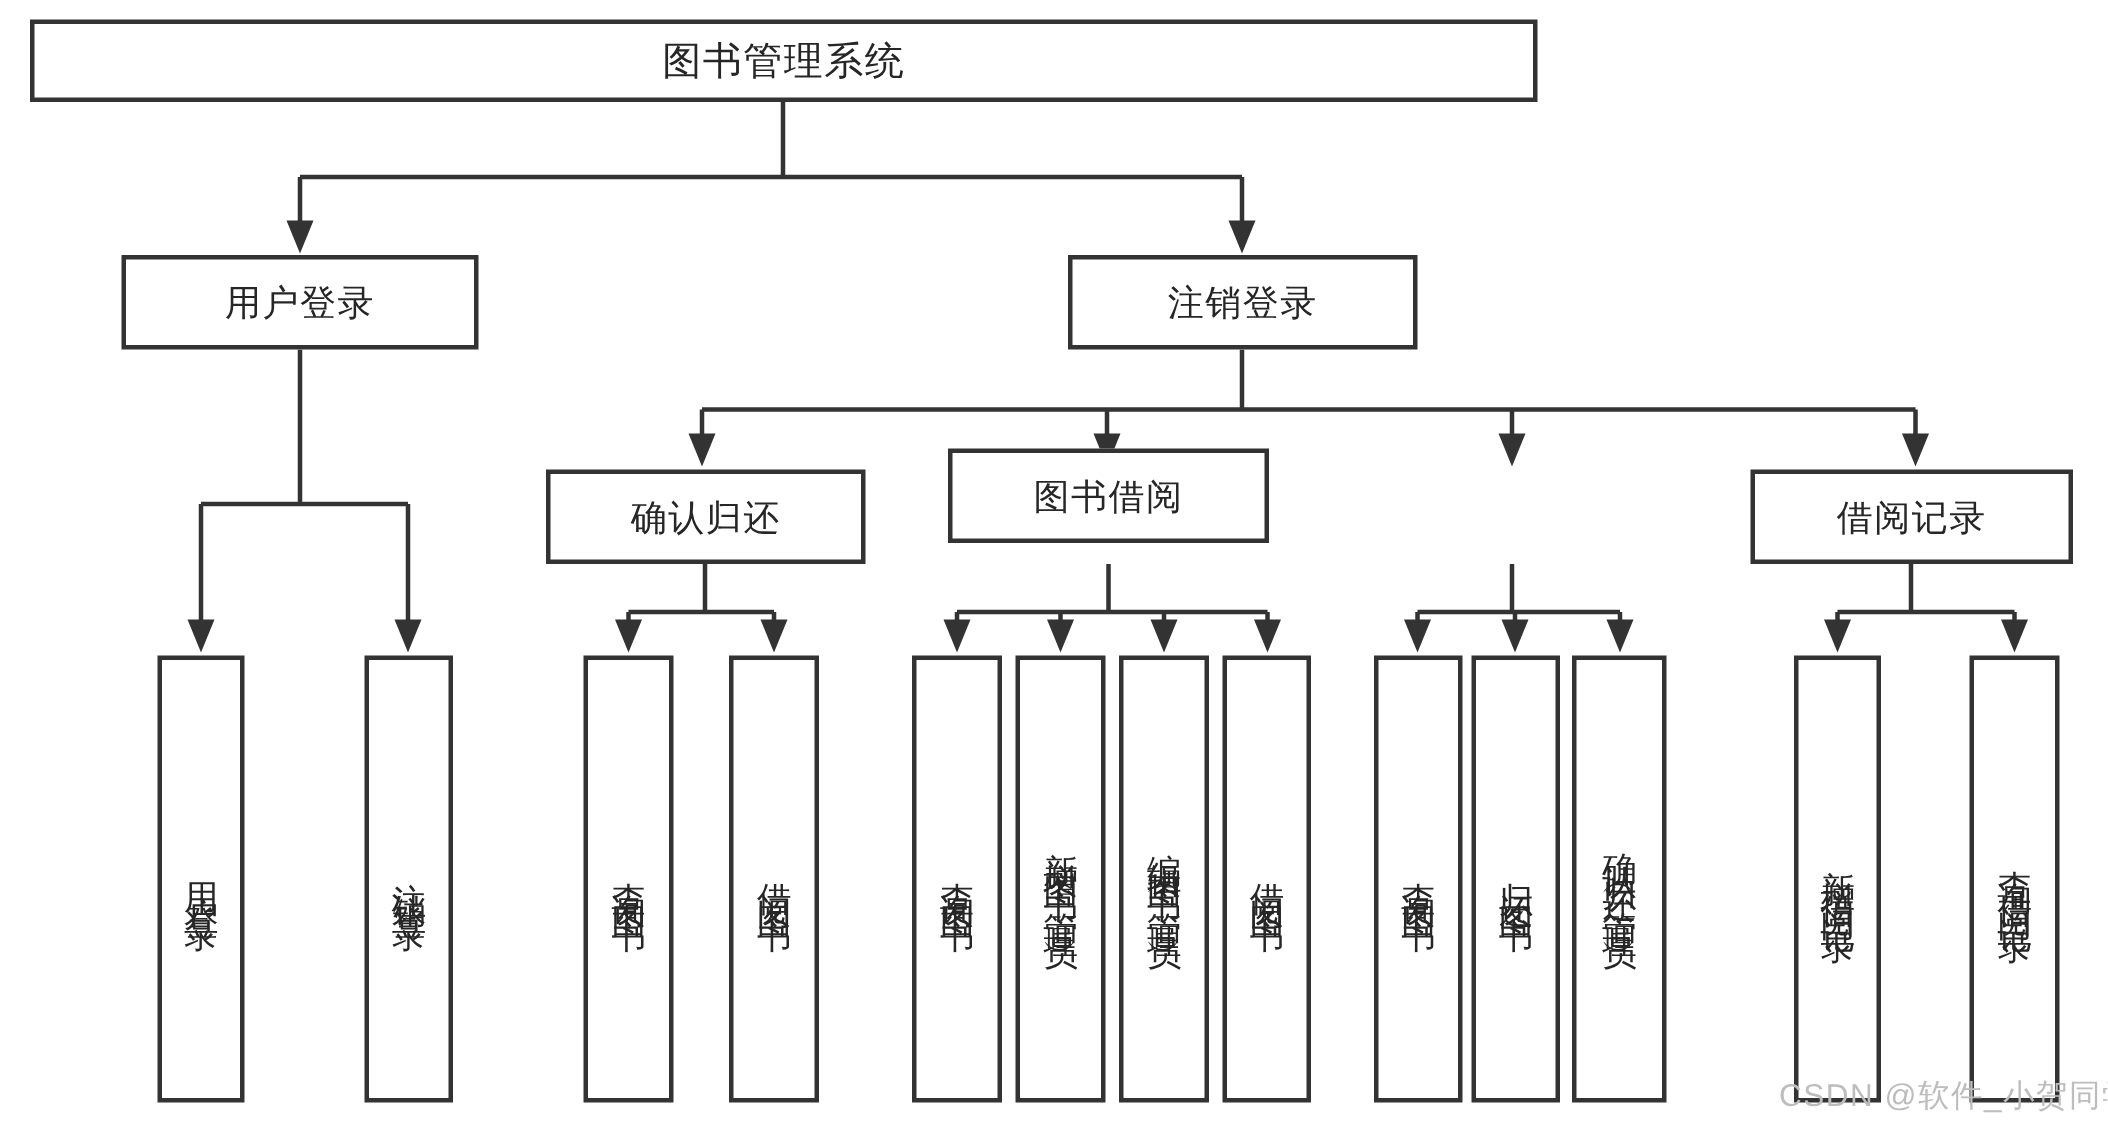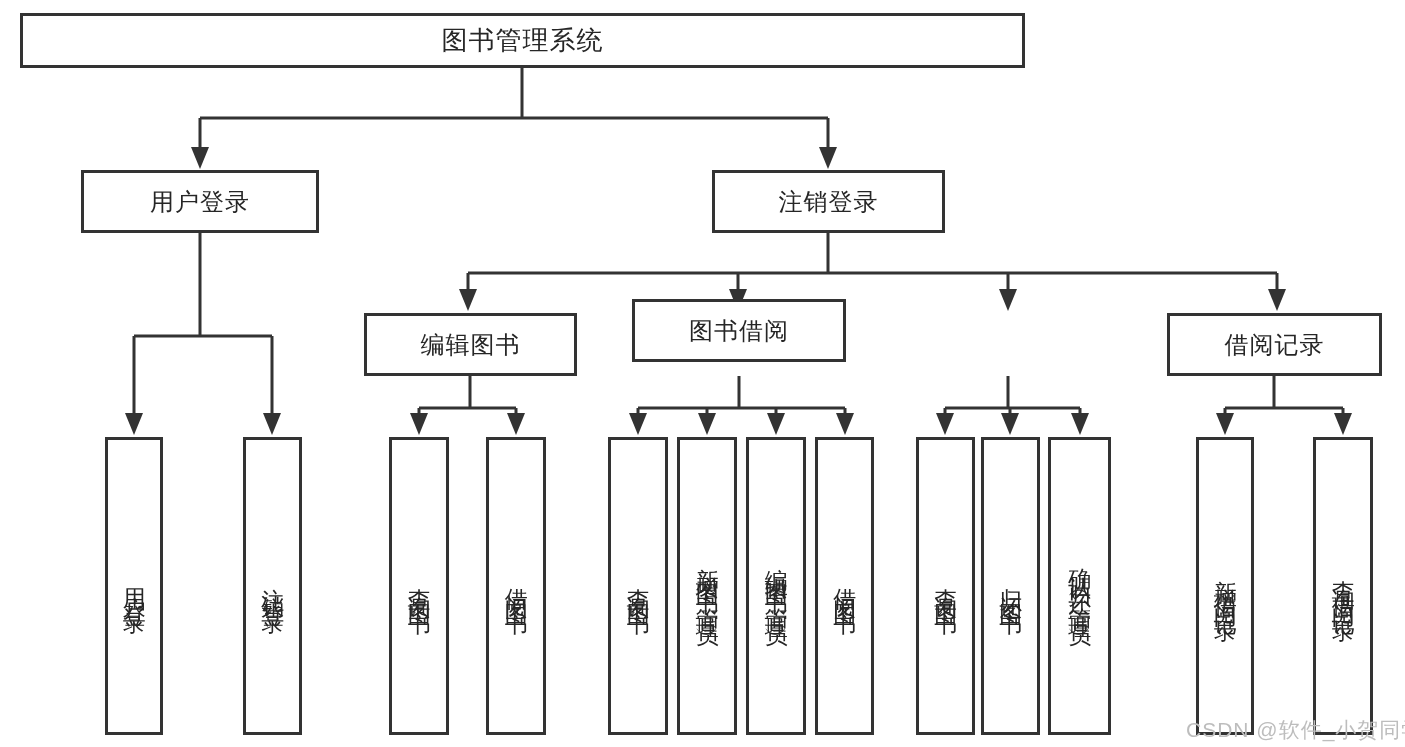--- a/index.html
+++ b/index.html
@@ -102,21 +102,21 @@
   </div>
 
   <div class="hbox" style="left:81px;top:170px;width:238px;height:63px;">
     <span>用户登录</span>
   </div>
   <div class="hbox" style="left:712px;top:170px;width:233px;height:63px;">
     <span>注销登录</span>
   </div>
 
   <div class="hbox" style="left:364px;top:313px;width:213px;height:63px;">
-    <span>编辑图书</span>
+    <span>确认归还</span>
   </div>
   <div class="hbox" style="left:632px;top:299px;width:214px;height:63px;">
     <span>图书借阅</span>
   </div>
   <div class="hbox" style="left:1167px;top:313px;width:215px;height:63px;">
     <span>借阅记录</span>
   </div>
 
   <div class="vbox" style="left:105px;top:437px;width:58px;height:298px;">
     <span class="vtext">用户登录</span>

